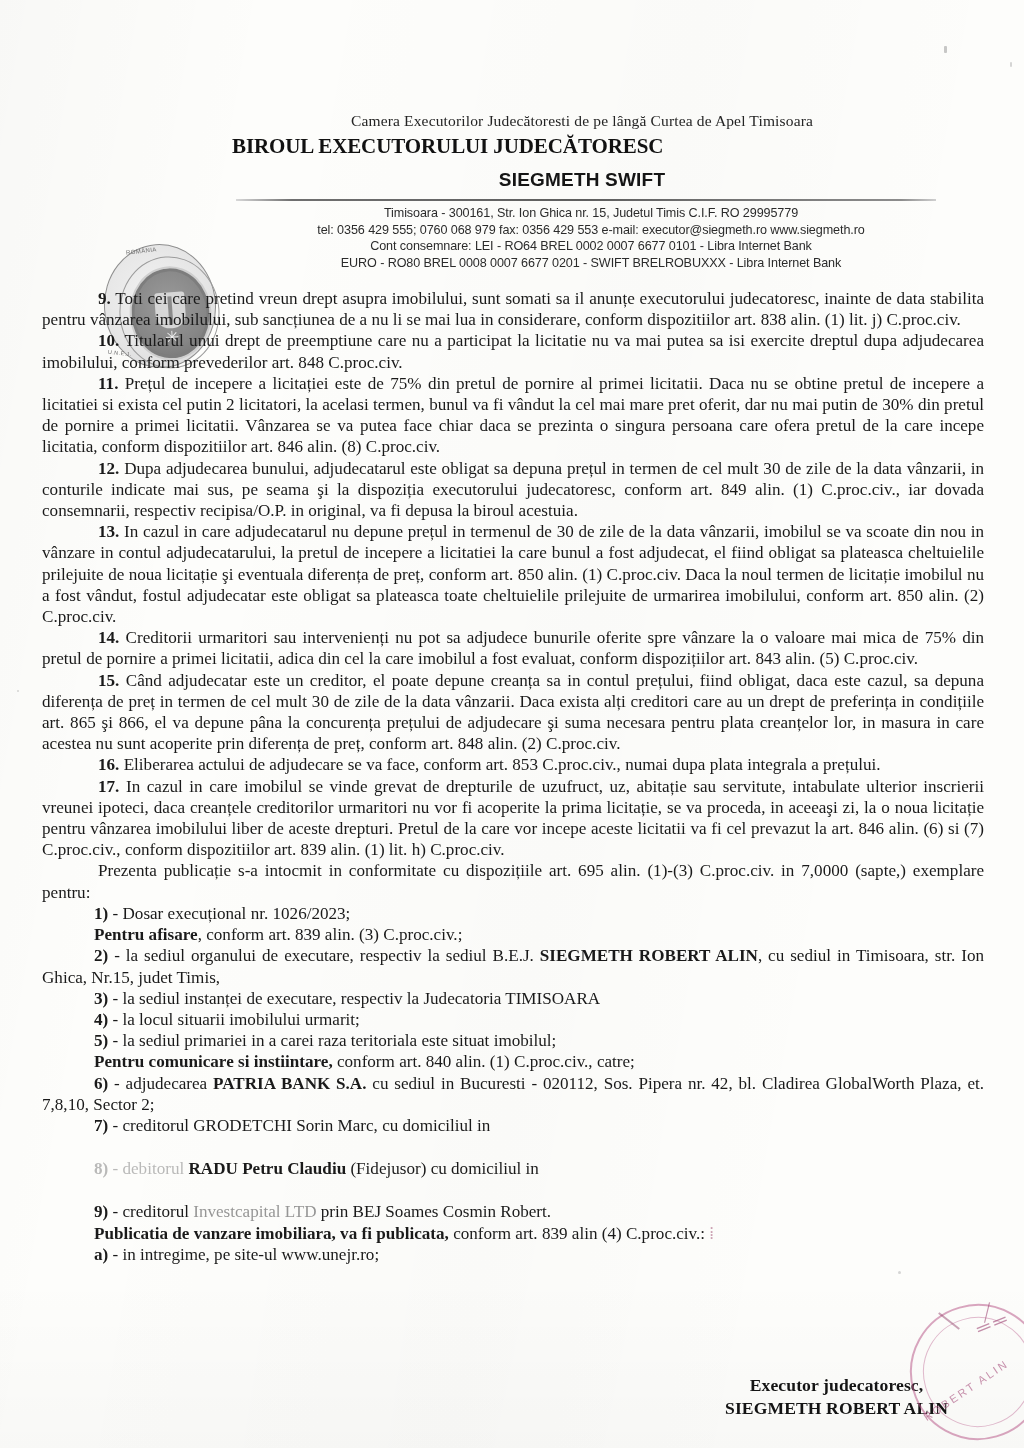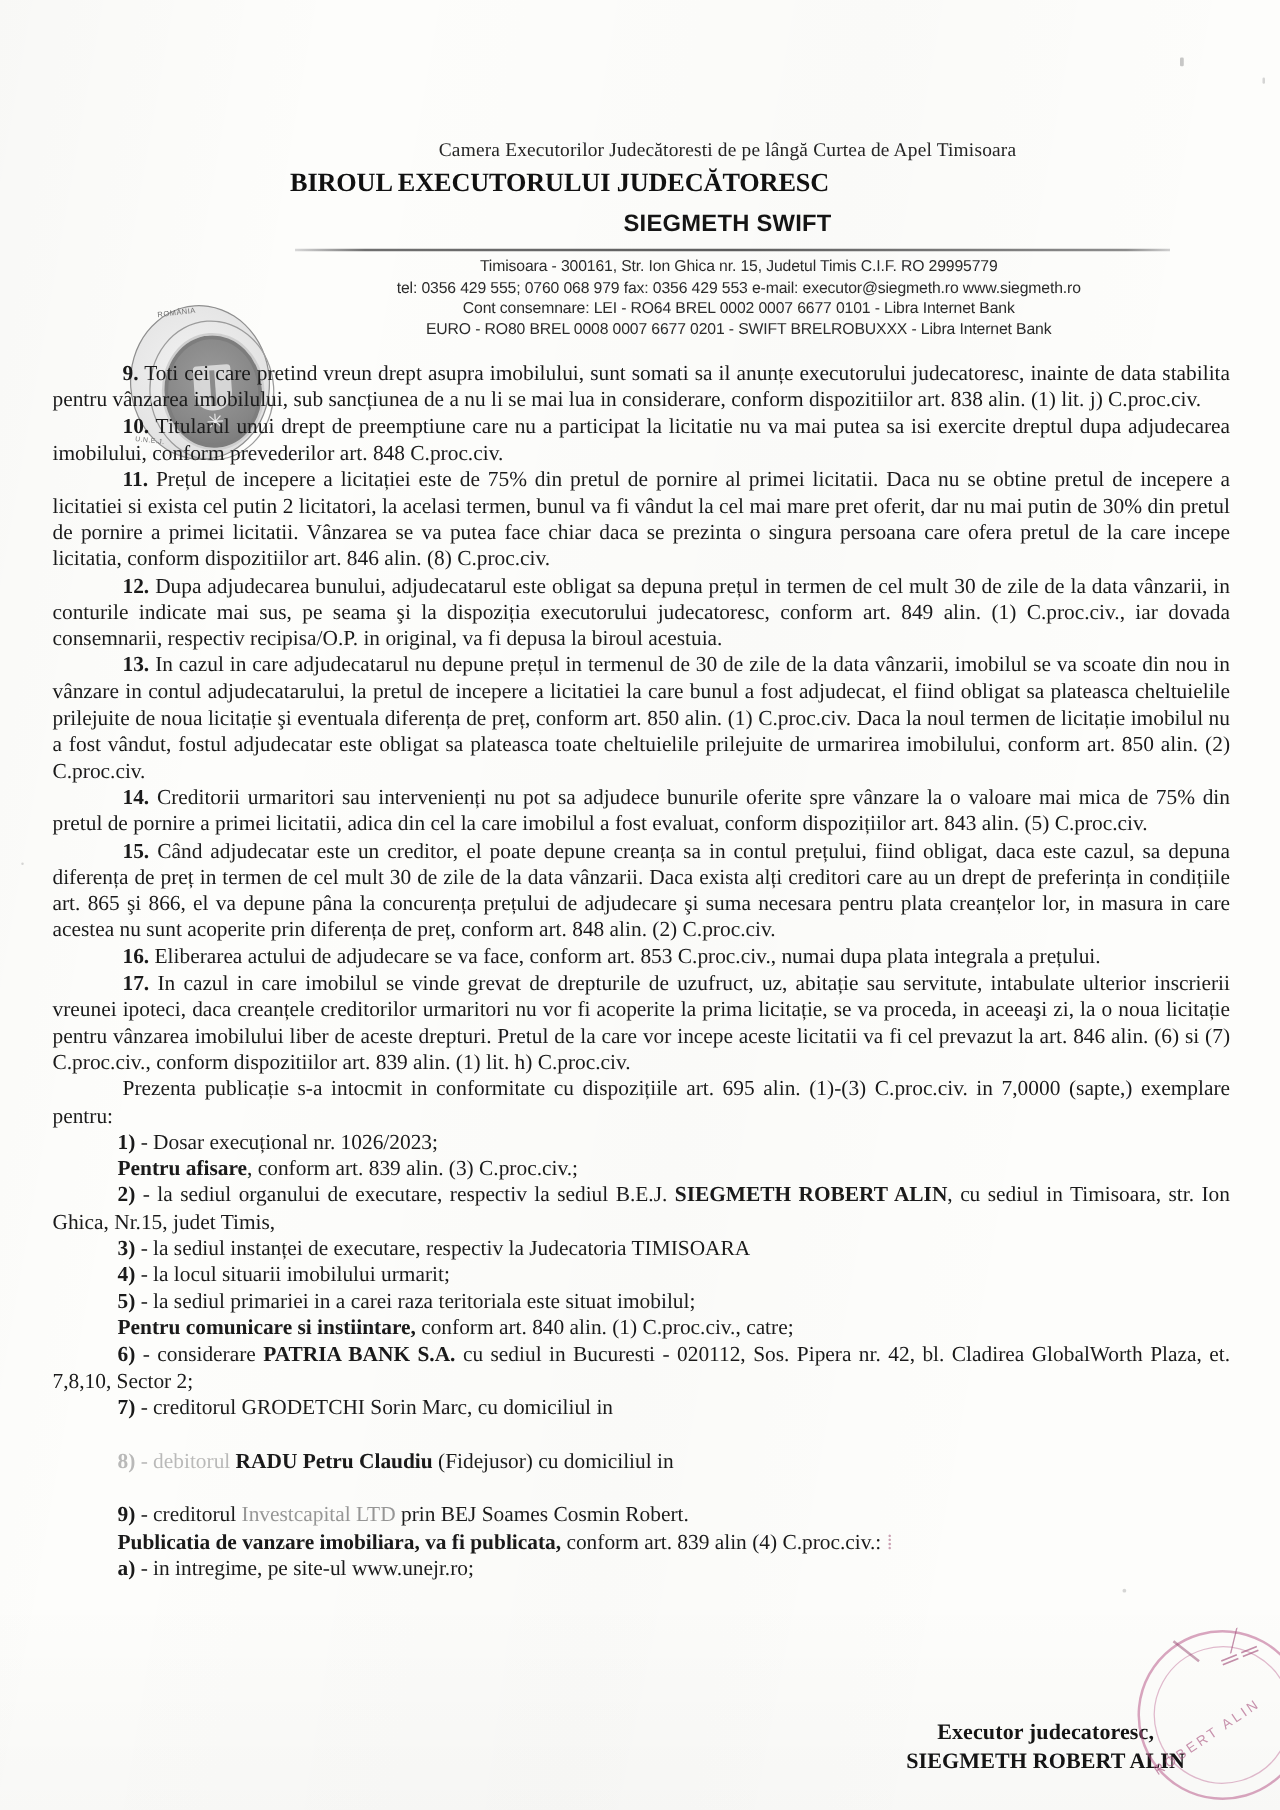--- a/index.html
+++ b/index.html
@@ -317,21 +317,21 @@
     <p class="indent-sm"><b>2)</b><span> - la sediul organului de executare, respectiv la sediul B.E.J. </span><b>SIEGMETH ROBERT ALIN</b><span>, cu sediul in Timisoara, str. Ion Ghica, Nr.15, judet Timis,</span></p>
 
     <p class="indent-sm"><b>3)</b><span> - la sediul instanței de executare, respectiv la Judecatoria TIMISOARA</span></p>
 
     <p class="indent-sm"><b>4)</b><span> - la locul situarii imobilului urmarit;</span></p>
 
     <p class="indent-sm"><b>5)</b><span> - la sediul primariei in a carei raza teritoriala este situat imobilul;</span></p>
 
     <p class="indent-sm"><b>Pentru comunicare si instiintare,</b><span> conform art. 840 alin. (1) C.proc.civ., catre;</span></p>
 
-    <p class="indent-sm"><b>6)</b><span> - considerare </span><b>PATRIA BANK S.A.</b><span> cu sediul in Bucuresti - 020112, Sos. Pipera nr. 42, bl. Cladirea GlobalWorth Plaza, et. 7,8,10, Sector 2;</span></p>
+    <p class="indent-sm"><b>6)</b><span> - adjudecarea </span><b>PATRIA BANK S.A.</b><span> cu sediul in Bucuresti - 020112, Sos. Pipera nr. 42, bl. Cladirea GlobalWorth Plaza, et. 7,8,10, Sector 2;</span></p>
 
     <p class="indent-sm"><b>7)</b><span> - creditorul GRODETCHI Sorin Marc, cu domiciliul in</span></p>
 
     <div class="spacer-md"></div>
 
     <p class="indent-sm"><b class="faded-strong">8)</b><span class="faded-strong"> - debitorul </span><b>RADU Petru Claudiu</b><span> (Fidejusor) cu domiciliul in</span></p>
 
     <div class="spacer-md"></div>
 
     <p class="indent-sm"><b>9)</b><span> - creditorul </span><span class="faded">Investcapital LTD</span><span> prin BEJ Soames Cosmin Robert.</span></p>

